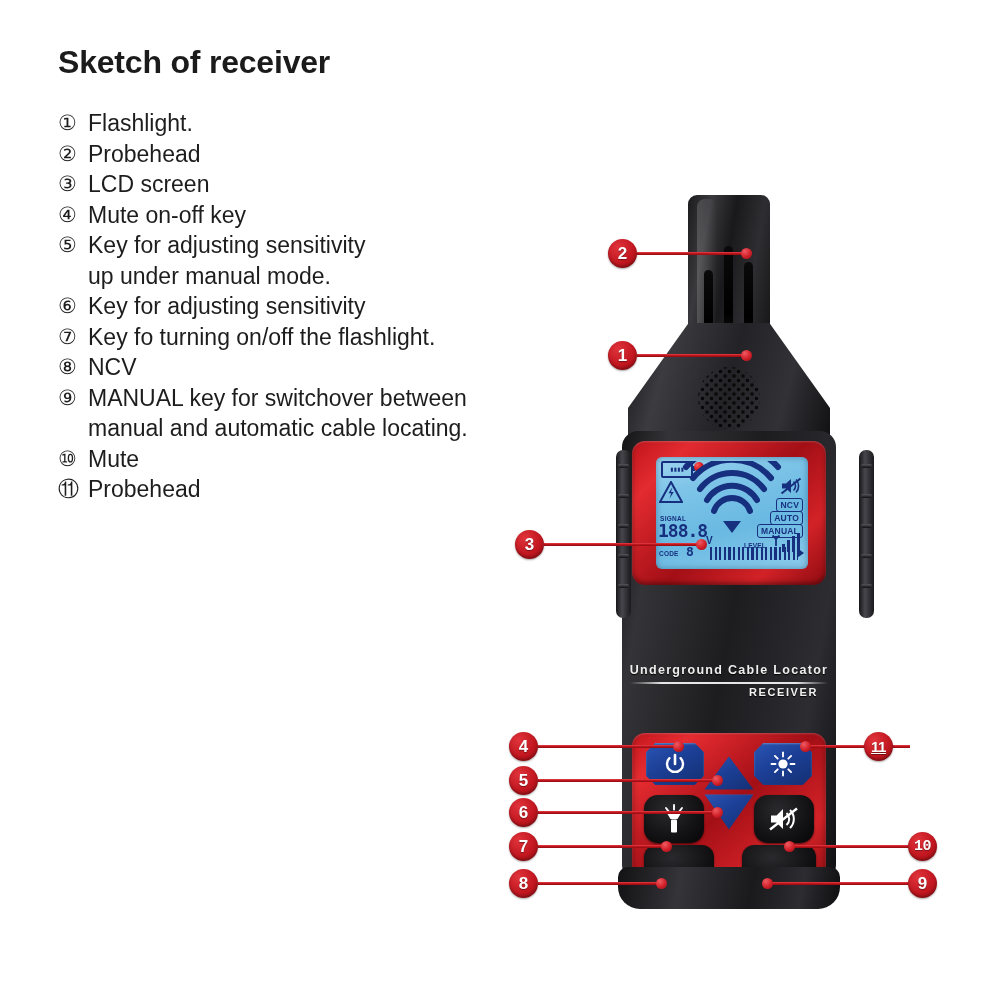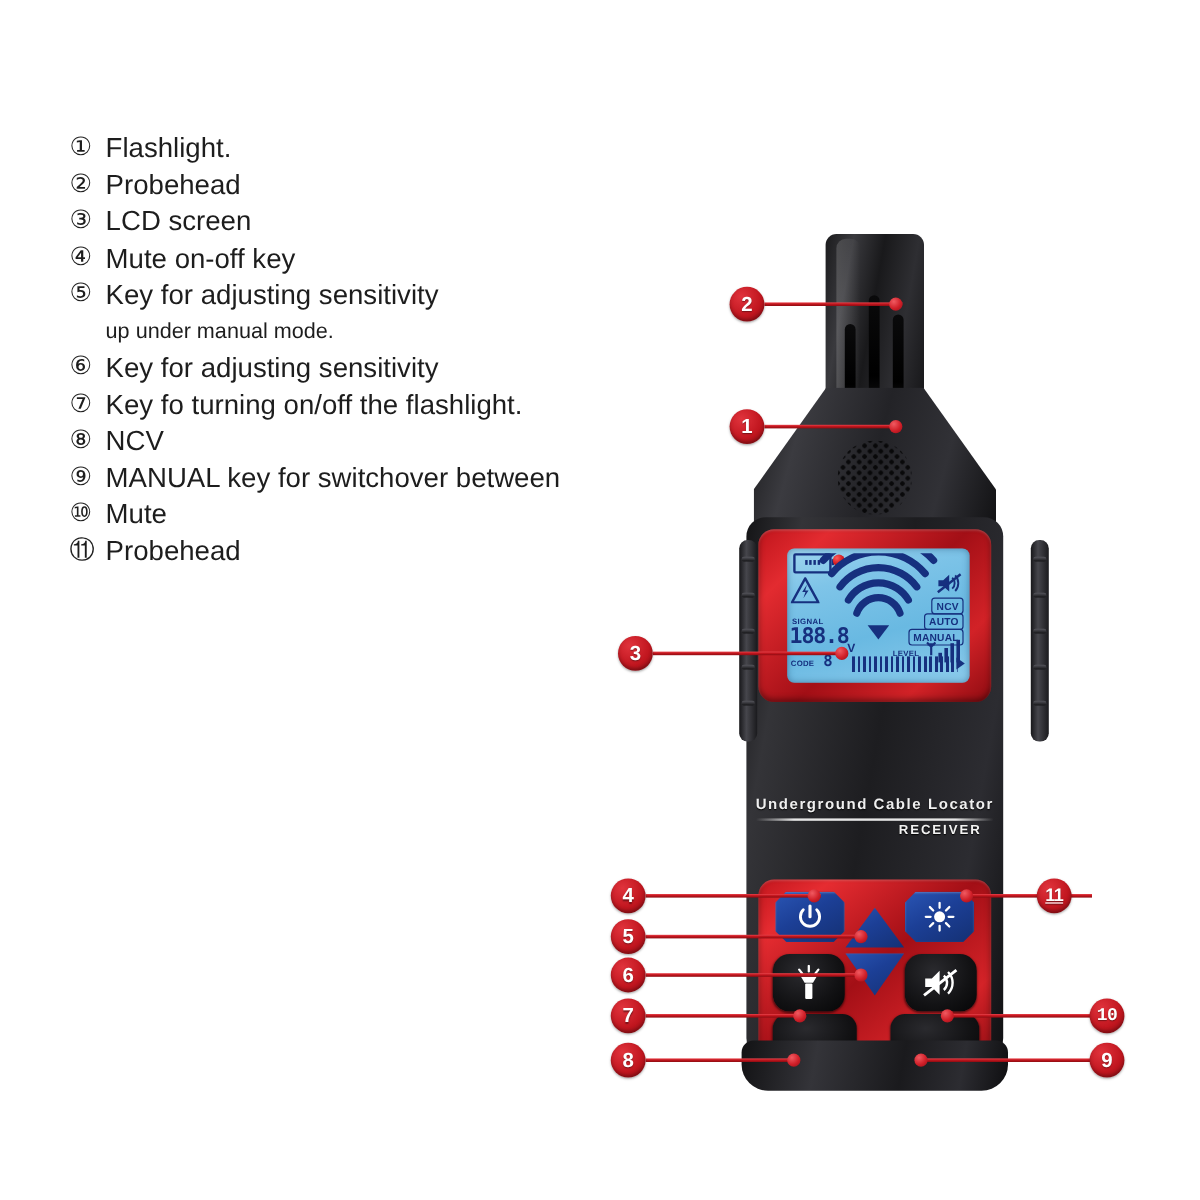--- a/index.html
+++ b/index.html
@@ -23,21 +23,21 @@
     display:flex;align-items:flex-start;
     font-size:23px;color:#1d1d1d;line-height:30.5px;
     margin-bottom:0px;
   }
   .legend-num{
     width:30px;flex:0 0 30px;
     font-size:21px;line-height:30.5px;
   }
   .legend-txt{flex:1;}
   .legend-cont{
-    font-size:18px;color:#1d1d1d;line-height:30.5px;
+    font-size:23px;color:#1d1d1d;line-height:30.5px;
     padding-left:30px;
   }
   .co-badge{
     position:absolute;width:29px;height:29px;border-radius:50%;
     background:radial-gradient(circle at 34% 28%, #e0333c 0%, #c1161f 58%, #8e0d14 100%);
     box-shadow:0 1px 2px rgba(0,0,0,.35), inset 0 -2px 3px rgba(0,0,0,.28);
     color:#fff;font-size:17px;font-weight:bold;
     display:flex;align-items:center;justify-content:center;
     line-height:1;z-index:30;
     text-shadow:0 1px 1px rgba(0,0,0,.4);
@@ -243,20 +243,21 @@
     position:absolute;left:18px;top:672px;width:222px;height:42px;
     background:linear-gradient(100deg,#121214,#343439 28%,#1a1a1d 60%,#2c2c31 82%,#0e0e10 100%);
     border-radius:10px 10px 22px 22px;
   }
 </style>
 </head>
 <body>
 
 <div id="stage">
 
+  <div class="title">Sketch of receiver</div>
 
   <div class="legend" id="legend-list">
       <div class="legend-row">
         <div class="legend-num">①</div>
         <div class="legend-txt">Flashlight.</div>
       </div>
       <div class="legend-row">
         <div class="legend-num">②</div>
         <div class="legend-txt">Probehead</div>
       </div>
@@ -282,20 +283,21 @@
         <div class="legend-txt">Key fo turning on/off the flashlight.</div>
       </div>
       <div class="legend-row">
         <div class="legend-num">⑧</div>
         <div class="legend-txt">NCV</div>
       </div>
       <div class="legend-row">
         <div class="legend-num">⑨</div>
         <div class="legend-txt">MANUAL key for switchover between</div>
       </div>
+      <div class="legend-cont">manual and automatic cable locating.</div>
       <div class="legend-row">
         <div class="legend-num">⑩</div>
         <div class="legend-txt">Mute</div>
       </div>
       <div class="legend-row">
         <div class="legend-num">⑪</div>
         <div class="legend-txt">Probehead</div>
       </div>
     </div>
 

